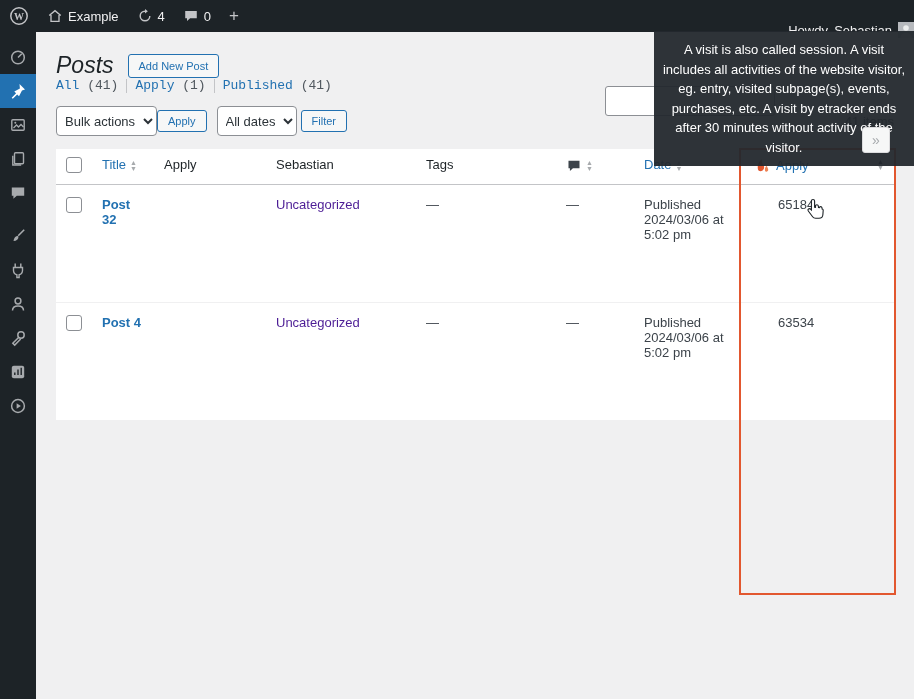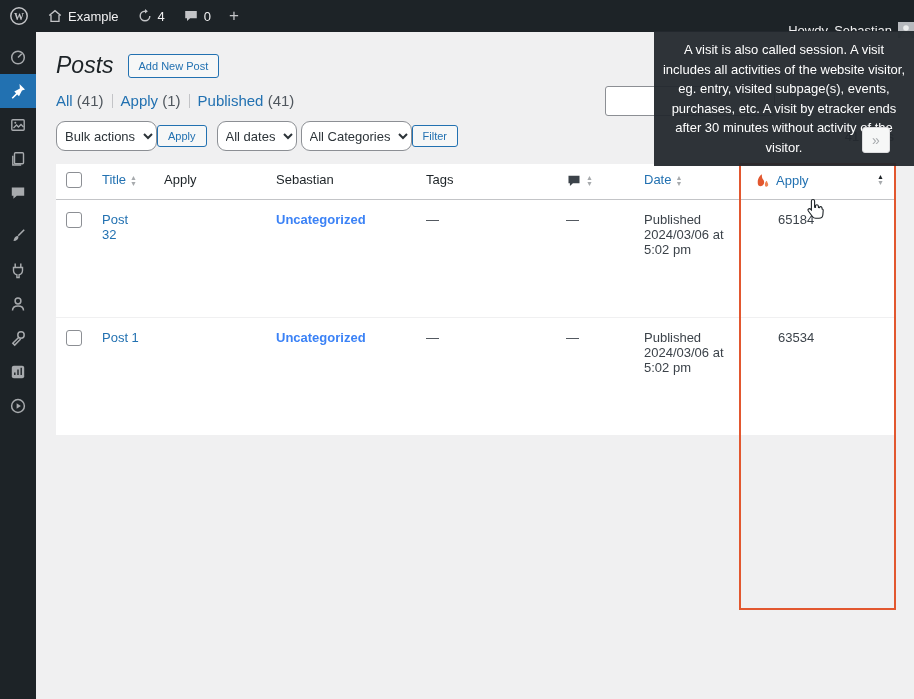--- a/index.html
+++ b/index.html
@@ -28,30 +28,30 @@
   .sb-item.gap-after { margin-bottom:9px; }
   
   .content { position:absolute; top:32px; left:36px; right:0; bottom:0; padding:20px 20px 0 20px; }
   .page-header { display:flex; align-items:center; gap:14px; }
   .page-header h1 { font-size:23px; font-weight:400; color:#1d2327;font-style:italic; }
   .btn {
     display:inline-block; background:#f6f7f7; border:1px solid #2271b1; color:#2271b1;
     border-radius:3px; padding:5px 10px; font-size:11px; cursor:pointer; font-family:inherit;
   }
   
-  .views { list-style:none; display:flex; margin-top:15px; font-size:15px; }
+  .views { list-style:none; display:flex; font-size:13px;font-family:Liberation Mono, monospace; }
   .views li { padding:0 8px; border-right:1px solid #c3c4c7; line-height:14px; }
   .views li:first-child { padding-left:0; }
   .views li:last-child { border-right:none; }
   .views a { color:#2271b1; text-decoration:none; cursor:pointer; }
   .views .count { color:#50575e; }
   
   .tablenav { margin-top:13px; display:flex; align-items:center; position:relative; height:30px; }
   select {
-    height:30px; background:#fff; border:1px solid #8c8f94; border-radius:9px;
+    height:30px; background:#fff; border:1px solid #8c8f94; border-radius:4px;
     font-size:13px; color:#2c3338; padding:0 4px; font-family:inherit; max-width:180px;
   }
   .tablenav .btn { padding:4px 10px; margin-left:0; }
   .tablenav .sep { width:10px; }
   .displaying-num { margin-left:auto; color:#3c434a; font-size:13px; }
   
   .search-input {
     position:absolute; top:86px; left:605px; width:170px; height:30px; z-index:1;
     border:1px solid #8c8f94; border-radius:3px; background:#fff; padding:0 8px; font-family:inherit;
   }
@@ -65,22 +65,22 @@
   table { width:100%; border-collapse:collapse; background:#fff; }
   th, td { text-align:left; vertical-align:top; font-size:13px; }
   thead th { padding:8px 10px; border-bottom:1px solid #c3c4c7; font-weight:400; color:#1d2327; white-space:nowrap; }
   thead th a { color:#2271b1; text-decoration:none; cursor:pointer; }
   tbody td { padding:12px 10px 0 10px; height:118px; border-bottom:1px solid #f0f0f1; color:#3c434a; }
   .cb-col { width:36px; padding-left:10px; }
   input[type=checkbox] {
     appearance:none; -webkit-appearance:none; width:16px; height:16px; background:#fff;
     border:1px solid #8c8f94; border-radius:3px; margin:0; cursor:pointer;
   }
-  .row-title { color:#2271b1; font-weight:400; text-decoration:none; cursor:pointer;text-align:center; }
-  td a.cat-link { color:#3b82f6; text-decoration:none; cursor:pointer;font-weight:bold; }
+  .row-title { color:#2271b1; font-weight:700; text-decoration:none; cursor:pointer;text-align:center; }
+  td a.cat-link { color:#4c1d95; text-decoration:none; cursor:pointer; }
   .sorting { display:inline-flex; flex-direction:column; vertical-align:middle; margin-left:4px; font-size:7px; line-height:6px; color:#a7aaad; }
   .sorting .on { color:#1d2327; }
   .visits-th { display:flex; align-items:center; gap:5px; }
   .visits-th .sorting { margin-left:auto; }
   .visits-cell { padding-left:34px; }
   .date-cell .date-line { width:90px; }
   
   .visits-highlight {
     position:absolute; top:-1px; right:-2px; width:157px; height:447px;
     border:2px solid #e2572f; pointer-events:none; z-index:5;
@@ -231,23 +231,20 @@
   <div class="tablenav">
     <select>
       <option>Bulk actions</option>
     </select>
     <button class="btn">Apply</button>
     <span class="sep"></span>
     <select>
       <option>All dates</option>
     </select>
     <span class="sep" style="width:4px"></span>
-    <select>
-      <option>All Categories</option>
-    </select>
     <button class="btn">Filter</button>
     <span class="displaying-num">41 items</span>
   </div>
 
   <div class="table-wrap">
     <div class="visits-highlight"></div>
     <table>
       <colgroup>
         <col style="width:36px">
           <col style="width:62px">
@@ -299,21 +296,21 @@
           <td>—</td>
           <td>—</td>
           <td class="date-cell">
             <div>Published</div>
             <div class="date-line">2024/03/06 at 5:02 pm</div>
           </td>
           <td class="visits-cell">65184</td>
         </tr>
         <tr>
           <td class="cb-col"><input type="checkbox" style=""></td>
-          <td><a class="row-title">Post 1</a></td>
+          <td><a class="row-title">Post 4</a></td>
           <td></td>
           <td><a class="cat-link">Uncategorized</a></td>
           <td>—</td>
           <td>—</td>
           <td class="date-cell">
             <div>Published</div>
             <div class="date-line">2024/03/06 at 5:02 pm</div>
           </td>
           <td class="visits-cell">63534</td>
         </tr>

